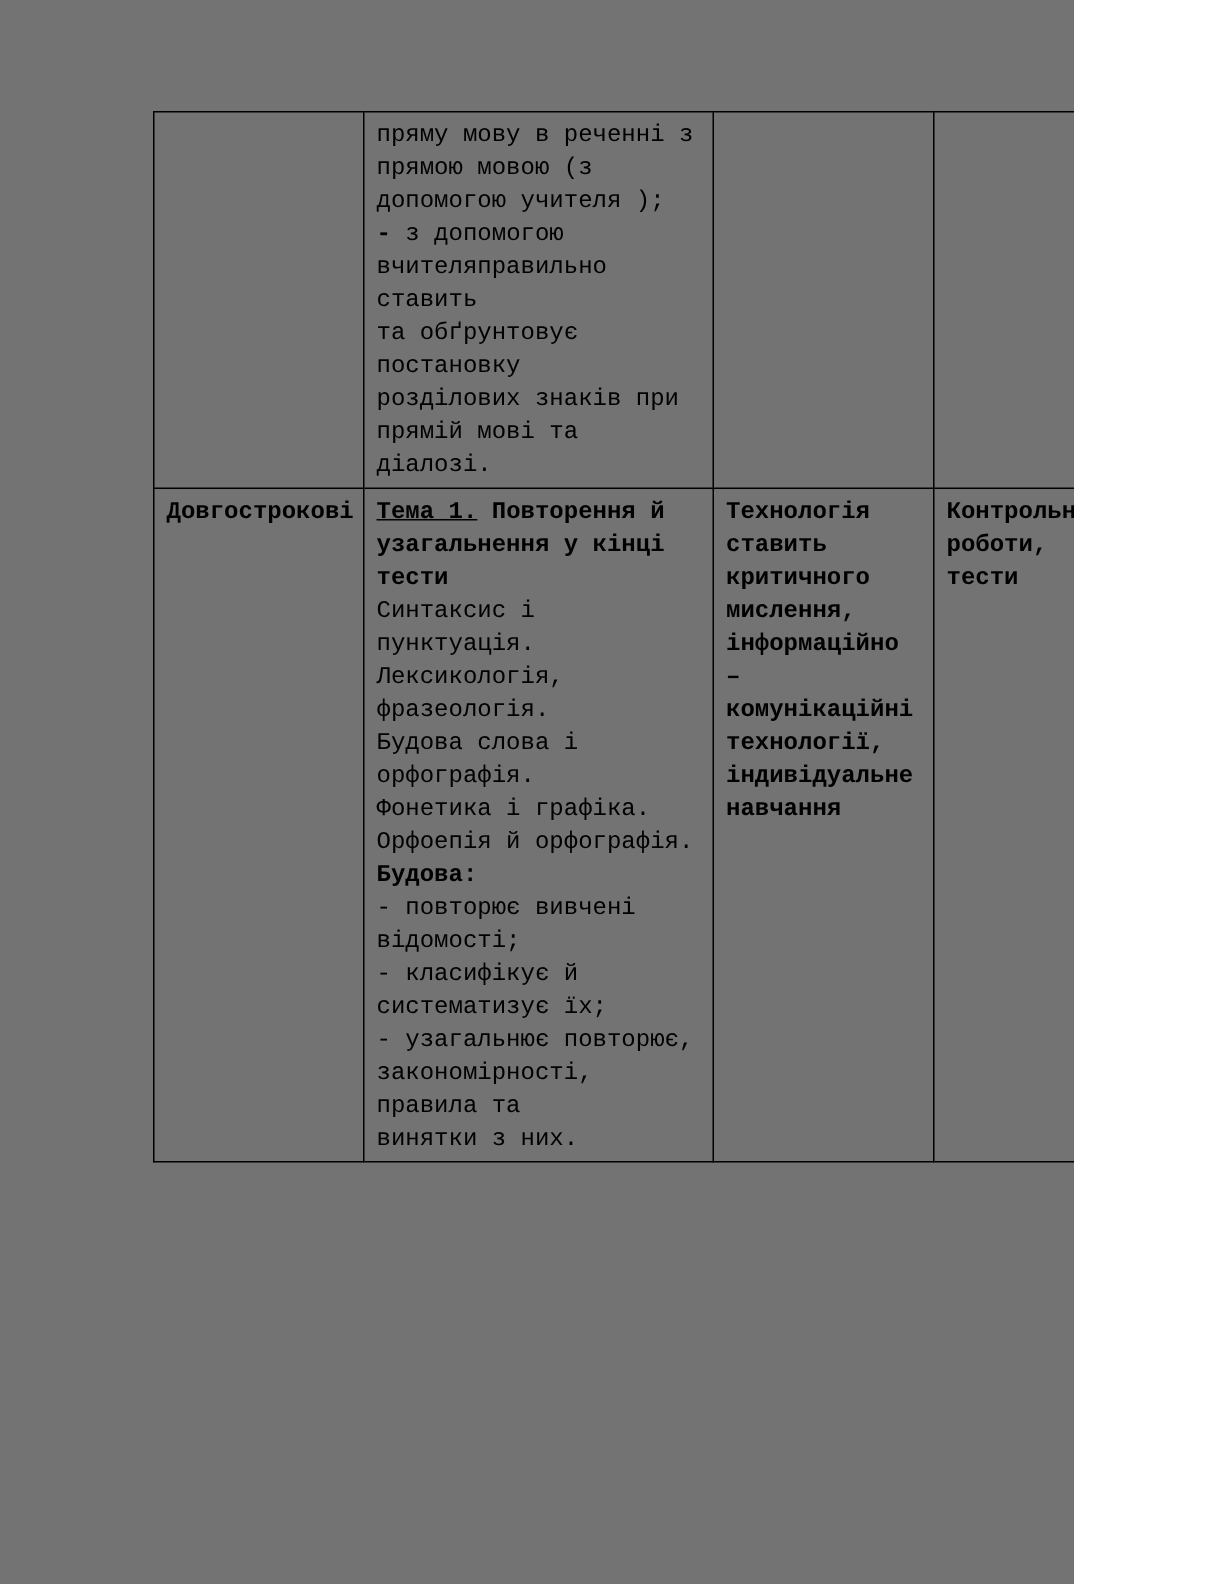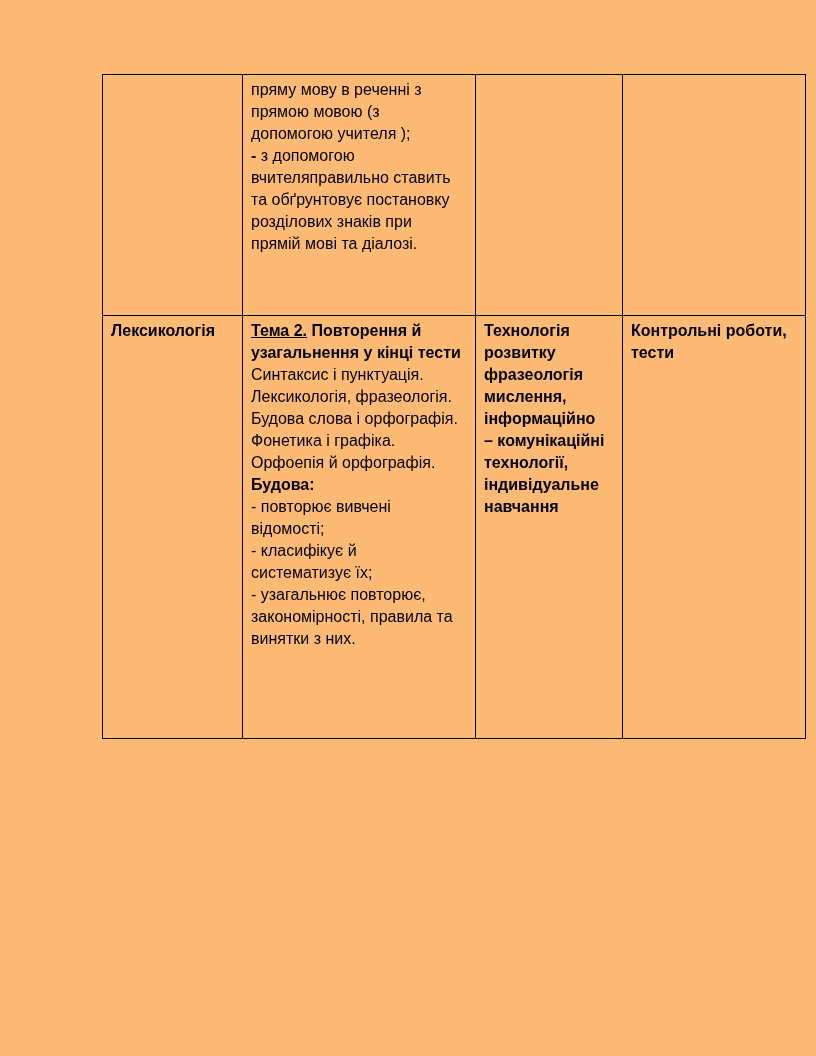--- a/index.html
+++ b/index.html
@@ -2,24 +2,24 @@
 <html><head>
 <meta charset="utf-8">
 <style>
   html, body {
     margin: 0;
     padding: 0;
     background: #ffffff;
   }
   .page {
     position: relative;
-    width: 816px;
+    width: 716px;
     height: 1056px;
-    background: #fdba74;
-    font-family: Liberation Sans, sans-serif;
+    background: #737373;
+    font-family: Liberation Mono, monospace;
     color: #000000;
     overflow: hidden;
   }
   table.doc-table {
     position: absolute;
     left: 102px;
     top: 74px;
     border-collapse: collapse;
     table-layout: fixed;
     width: 703px;
@@ -68,40 +68,40 @@
 вчителяправильно ставить
 та обґрунтовує постановку
 розділових знаків при
 прямій мові та діалозі.</span></p>
       </td>
       <td></td>
       <td></td>
     </tr>
     <tr class="row-2">
       <td>
-        <p class="b">Лексикологія</p>
+        <p class="b">Довгострокові</p>
       </td>
       <td>
-        <p><span class="b u">Тема 2.</span><span class="b"> Повторення й узагальнення у кінці тести</span></p>
+        <p><span class="b u">Тема 1.</span><span class="b"> Повторення й узагальнення у кінці тести</span></p>
         <div class="topics">Синтаксис і пунктуація.
 Лексикологія, фразеологія.
 Будова слова і орфографія.
 Фонетика і графіка.
 Орфоепія й орфографія.</div>
         <p class="gap b">Будова:</p>
         <p class="gap">- повторює вивчені
 відомості;</p>
         <p class="gap">- класифікує й
 систематизує їх;</p>
         <p class="gap">- узагальнює повторює,
 закономірності, правила та
 винятки з них.</p>
       </td>
       <td>
-        <p class="b pre">Технологія розвитку фразеологія мислення, інформаційно
+        <p class="b pre">Технологія ставить критичного мислення, інформаційно
 – комунікаційні технології, індивідуальне навчання</p>
       </td>
       <td>
         <p class="b pre">Контрольні роботи,
 тести</p>
       </td>
     </tr>
   </tbody>
     </table>
 </div>

